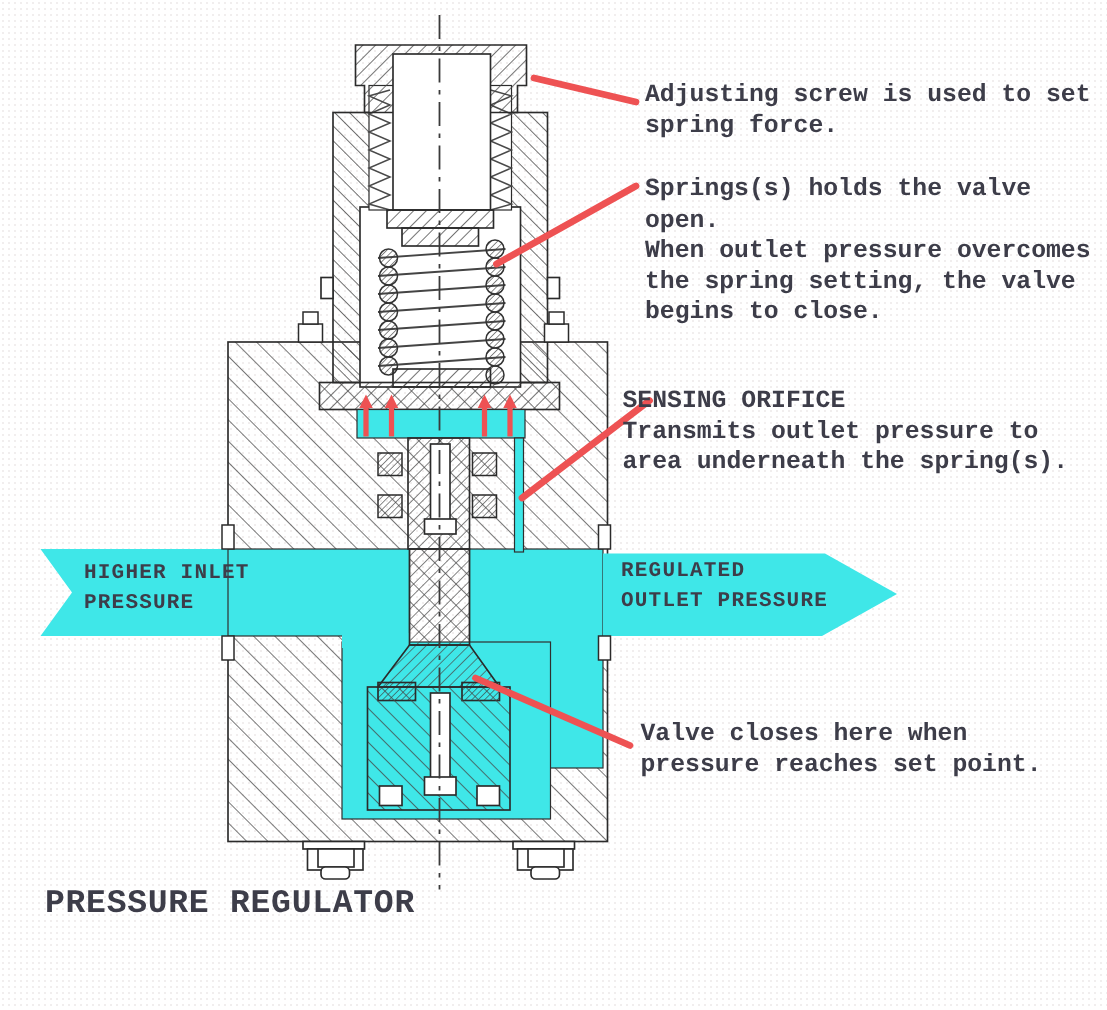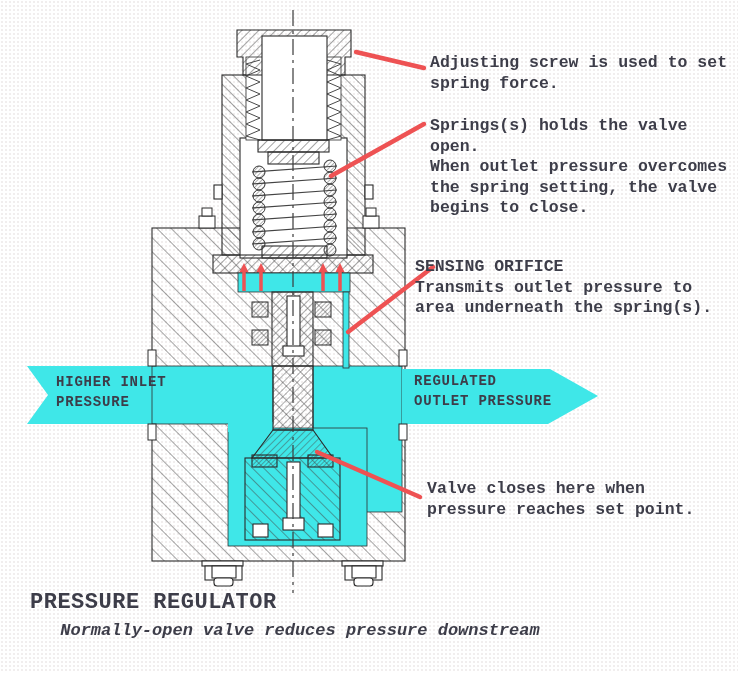--- a/index.html
+++ b/index.html
@@ -200,15 +200,14 @@
 area underneath the spring(s).</div>
 <div class="ann" style="left:427px;top:479px;">Valve closes here when
 pressure reaches set point.</div>
 
 <div class="flow-label" style="left:56px;top:372px;">HIGHER INLET
 PRESSURE</div>
 <div class="flow-label" style="left:414px;top:371px;">REGULATED
 OUTLET PRESSURE</div>
 
 <div class="title">PRESSURE REGULATOR</div>
-<div class="subtitle">Normally-open valve reduces pressure downstream</div>
 
 </div>
 
 </body></html>

